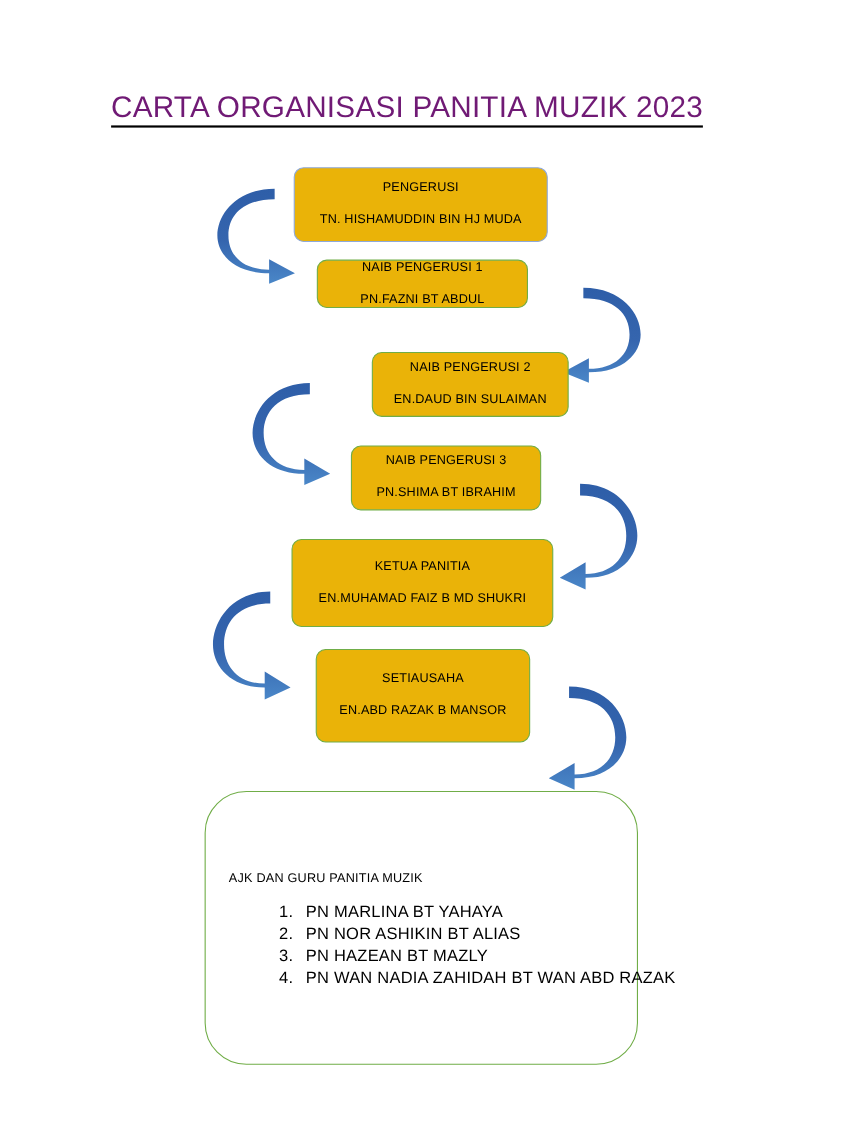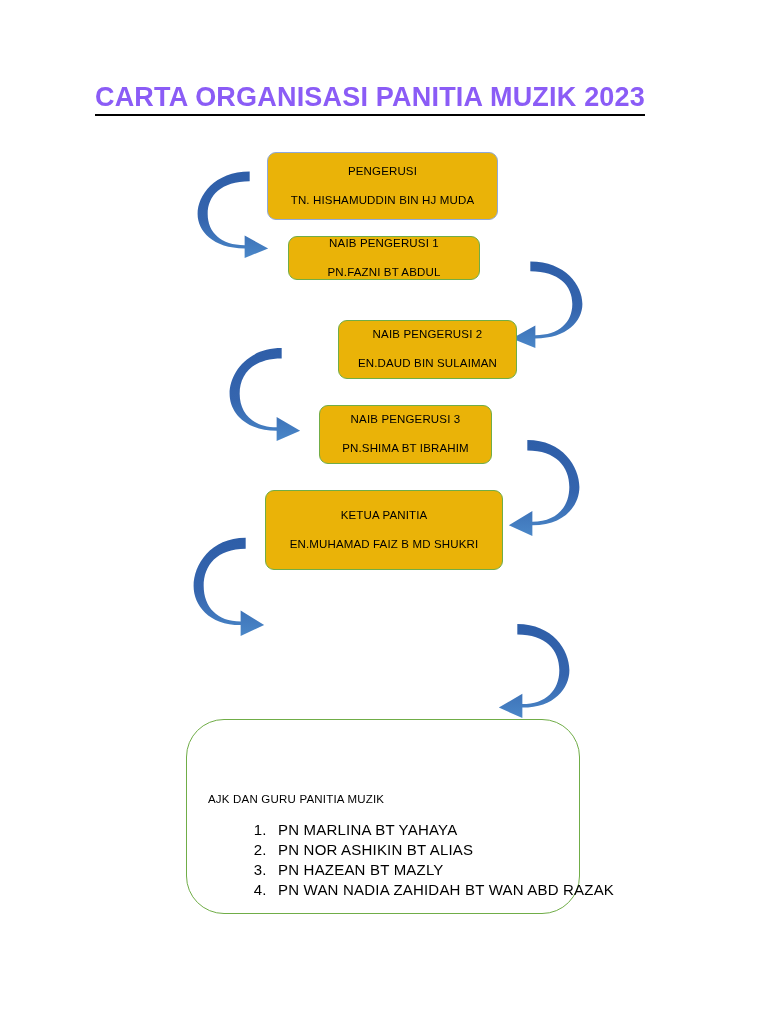--- a/index.html
+++ b/index.html
@@ -23,23 +23,23 @@
   }
 
   
   .chart-title {
     position: absolute;
     left: 0;
     top: 82px;
     width: 740px;
     text-align: center;
     font-size: 27px;
-    font-weight: 700;
+    font-weight: 400;
     letter-spacing: 0.2px;
-    color: #8b5cf6;
+    color: #701a75;
     white-space: nowrap;
   }
   .chart-title span {
     border-bottom: 2px solid #000;
     padding-bottom: 2px;
   }
 
   
   .node {
     position: absolute;
@@ -77,21 +77,21 @@
   #node-3 { left: 291px; top: 405px; width: 173px; height: 59px; margin-left: 28px; }
   #node-4 { left: 265px; top: 490px; width: 238px; height: 80px; }
   #node-5 { left: 287px; top: 590px; width: 195px; height: 85px; }
 
   
   #ajk-panel {
     position: absolute;
     left: 186px;
     top: 719px;
     width: 394px;
-    height: 195px;
+    height: 249px;
     box-sizing: border-box;
     background: #ffffff;
     border: 1.6px solid #70AD47;
     border-radius: 38px;
     z-index: 3;
     padding-left: 32px;
   }
   #ajk-panel .ajk-heading {
     position: absolute;
     left: 21px;
@@ -247,20 +247,24 @@
   <div class="node node-green" id="node-3">
     <div class="role">NAIB PENGERUSI 3</div>
     <div class="person">PN.SHIMA BT IBRAHIM</div>
   </div>
 
   <div class="node node-green" id="node-4">
     <div class="role">KETUA PANITIA</div>
     <div class="person">EN.MUHAMAD FAIZ B MD SHUKRI</div>
   </div>
 
+  <div class="node node-green" id="node-5">
+    <div class="role">SETIAUSAHA</div>
+    <div class="person">EN.ABD RAZAK B MANSOR</div>
+  </div>
 
   <div id="ajk-panel">
     <div class="ajk-heading">AJK DAN GURU PANITIA MUZIK</div>
     <ol class="ajk-list">
       <li>PN MARLINA BT YAHAYA</li>
       <li>PN NOR ASHIKIN BT ALIAS</li>
       <li>PN HAZEAN BT MAZLY</li>
       <li>PN WAN NADIA ZAHIDAH BT WAN ABD RAZAK</li>
     </ol>
   </div>

